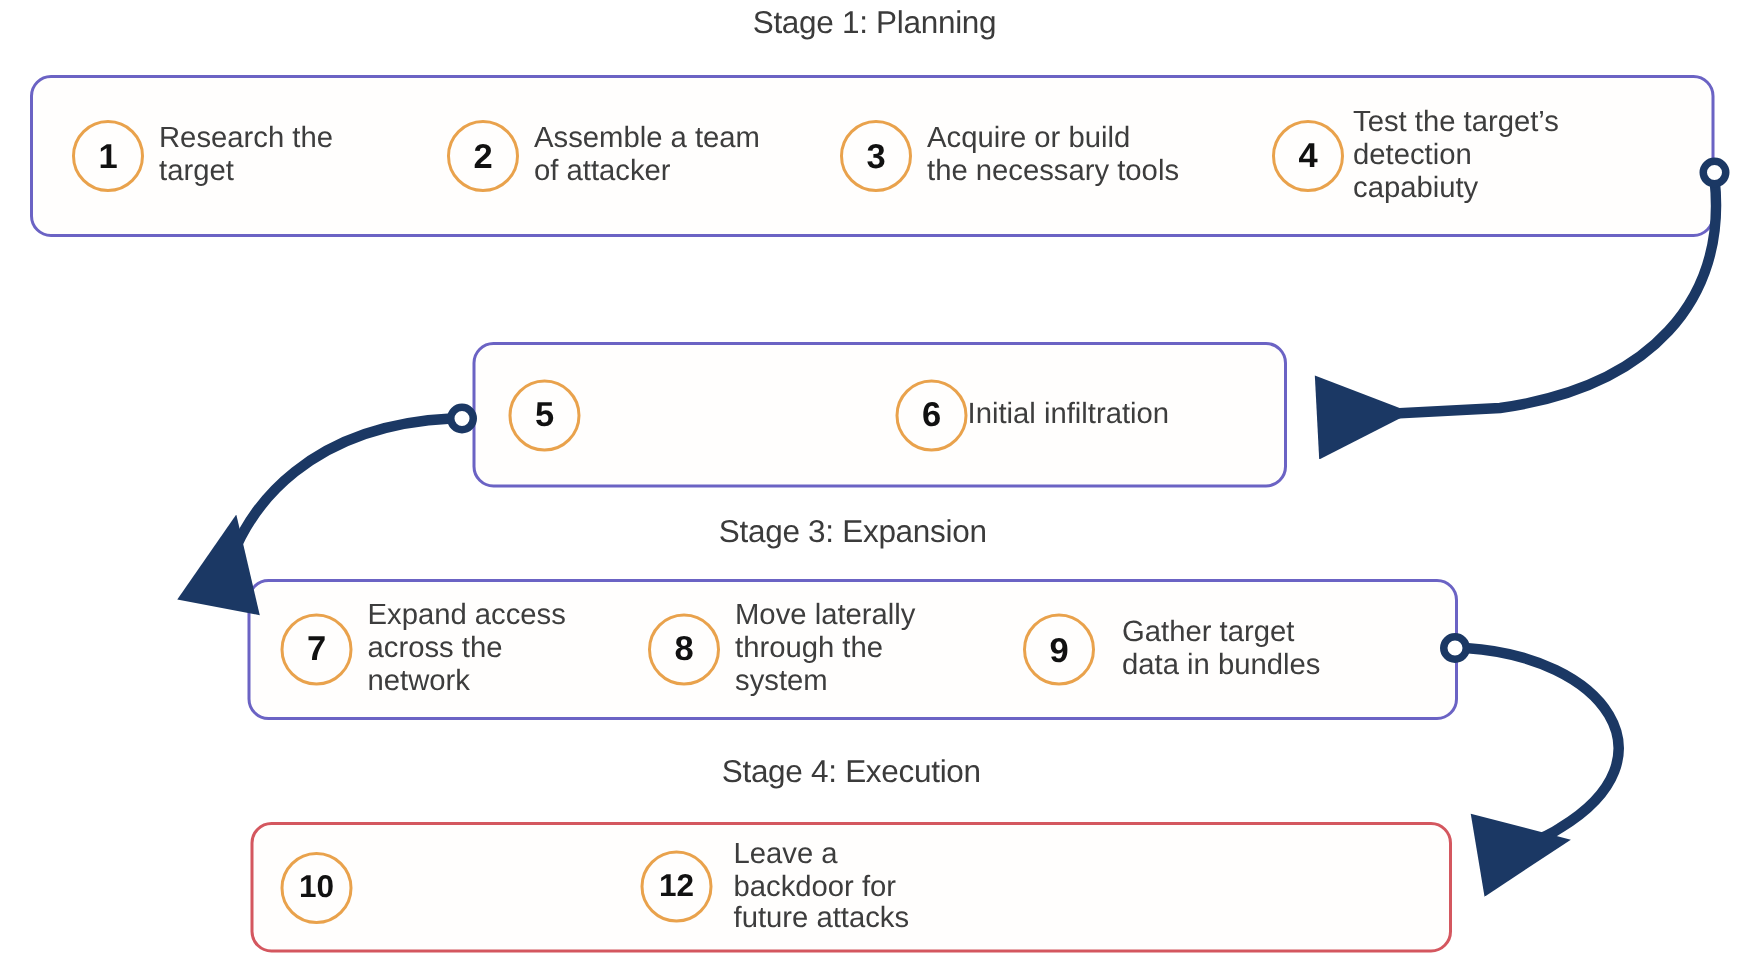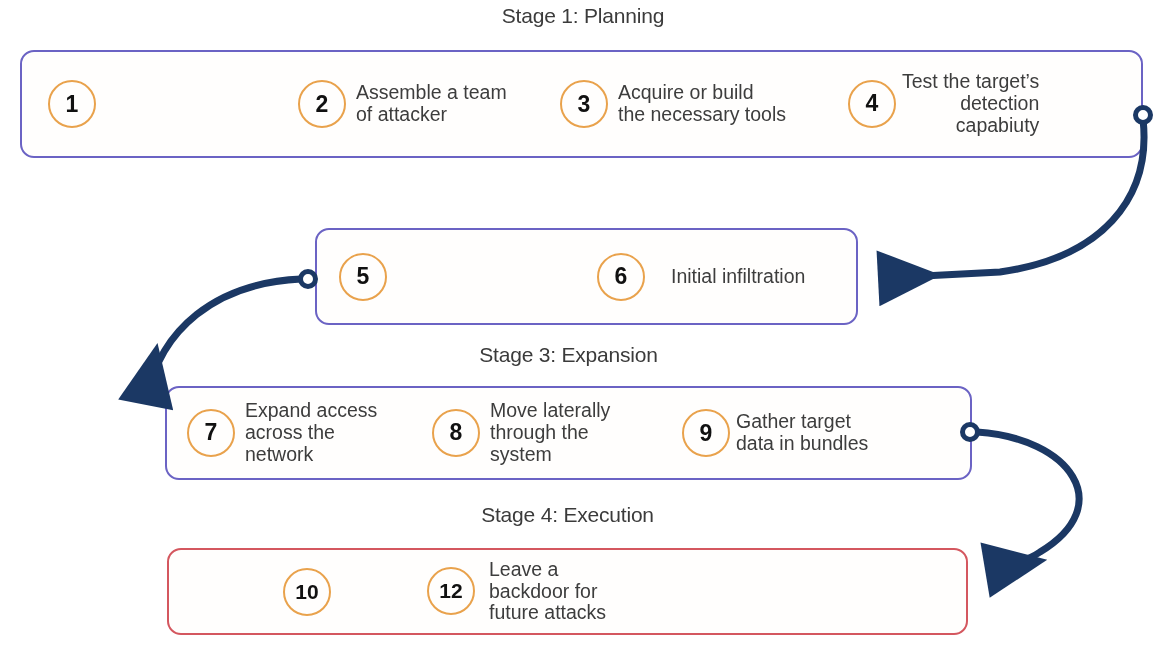--- a/index.html
+++ b/index.html
@@ -73,73 +73,75 @@
 </style>
 </head>
 <body>
 
 <div id="canvas">
 
   <div class="stage-title" style="left:0px; top:4px; width:1166px;">Stage 1: Planning</div>
   <div class="stage-box indigo" style="left:20px; top:50px; width:1123px; height:108px;">
     <div class="item" style="margin-left:26px; width:240px;">
       <div class="badge">1</div>
+      <div class="item-label">Research the
+target</div>
     </div>
     <div class="item" style="margin-left:10px; width:262px;">
       <div class="badge">2</div>
       <div class="item-label">Assemble a team
 of attacker</div>
     </div>
     <div class="item" style="margin-left:0px; width:288px;">
       <div class="badge">3</div>
       <div class="item-label">Acquire or build
 the necessary tools</div>
     </div>
     <div class="item" style="margin-left:0px; width:250px;">
       <div class="badge">4</div>
-      <div class="item-label" style="margin-left:6px;text-align:right;">Test the target’s
+      <div class="item-label" style="margin-left:6px;">Test the target’s
 detection
 capabiuty</div>
     </div>
   </div>
 
   <div class="stage-box indigo" style="left:315px; top:228px; width:543px; height:97px;">
     <div class="item" style="margin-left:22px; width:258px;">
       <div class="badge">5</div>
     </div>
     <div class="item" style="margin-left:0px; width:250px;">
       <div class="badge">6</div>
-      <div class="item-label" style="margin-left:26px;">Initial infiltration</div>
+      <div class="item-label" style="margin-left:0;">Initial infiltration</div>
     </div>
   </div>
 
   <div class="stage-title" style="left:165px; top:343px; width:807px;">Stage 3: Expansion</div>
   <div class="stage-box indigo" style="left:165px; top:386px; width:807px; height:94px;">
     <div class="item" style="margin-left:20px; width:245px;">
       <div class="badge">7</div>
       <div class="item-label">Expand access
 across the
 network</div>
     </div>
     <div class="item" style="margin-left:0px; width:250px;">
       <div class="badge">8</div>
       <div class="item-label">Move laterally
 through the
 system</div>
     </div>
     <div class="item" style="margin-left:0px; width:250px;">
       <div class="badge">9</div>
-      <div class="item-label" style="margin-left:6px;">Gather target
+      <div class="item-label" style="margin-left:18px;">Gather target
 data in bundles</div>
     </div>
   </div>
 
   <div class="stage-title" style="left:167px; top:503px; width:801px;">Stage 4: Execution</div>
   <div class="stage-box crimson" style="left:167px; top:548px; width:801px; height:87px;">
-    <div class="item" style="margin-left:18px; width:240px;flex-direction:column;">
+    <div class="item" style="margin-left:18px; width:240px;">
       <div class="badge wide">10</div>
     </div>
     <div class="item" style="margin-left:0px; width:240px;">
       <div class="badge wide">12</div>
       <div class="item-label" style="margin-left:14px;">Leave a
 backdoor for
 future attacks</div>
     </div>
   </div>
 

